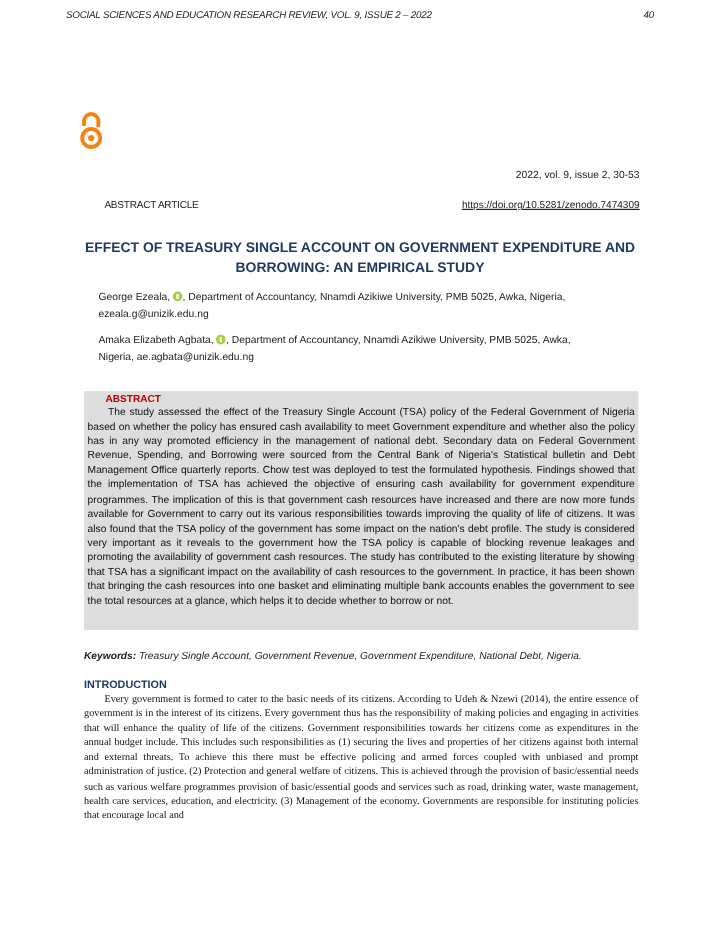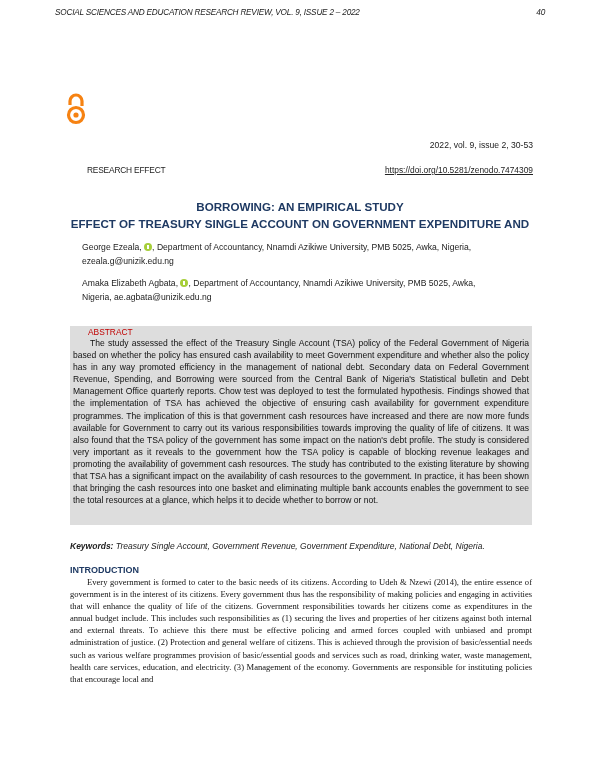--- a/index.html
+++ b/index.html
@@ -28,21 +28,21 @@
       background: #a6ce39; vertical-align: -1px; position: relative;
     }
     .orcid::after {
       content: ""; position: absolute; left: 3px; top: 2px; width: 2px; height: 4px; background: #fff;
     }
     .abstract-box {
       left: 70px; top: 326px; width: 462px; height: 199px;
       background: #dddddd;
     }
     .abstract-head {
-      left: 88px; top: 327px; color: #c00000; font-weight: normal; font-size: 8.4px;
+      left: 88px; top: 327px; color: #c00000; font-weight: bold; font-size: 8.4px;
     }
     .abstract-text {
       left: 73px; top: 337px; width: 456px; font-size: 8.55px; line-height: 12.1px;
       text-align: justify; text-indent: 17px; color: #111;
     }
     .keywords { left: 70px; top: 541px; width: 470px; font-size: 8.5px; font-style: italic; color: #222; }
     .keywords b { }
     .intro-head { left: 70px; top: 565px; font-size: 9px; font-weight: bold; color: #1f3a63; }
     .intro-text {
       left: 70px; top: 576px; width: 462px; font-size: 8.55px; line-height: 12.1px;
@@ -59,26 +59,26 @@
 
 <div class="abs oa-logo">
   <svg width="22" height="34" viewBox="0 0 22 34">
     <path d="M5 13 V9 a6 6 0 0 1 12 0 V14" fill="none" stroke="#f68212" stroke-width="3.2"></path>
     <circle cx="11" cy="23" r="7.5" fill="none" stroke="#f68212" stroke-width="3.2"></circle>
     <circle cx="11" cy="23" r="2.6" fill="#f68212"></circle>
   </svg>
 </div>
 
 <div class="abs meta-right">2022, vol. 9, issue 2, 30-53</div>
-<div class="abs article-type">RESEARCH EFFECT</div>
+<div class="abs article-type">ABSTRACT ARTICLE</div>
 <div class="abs doi">https://doi.org/10.5281/zenodo.7474309</div>
 
 <div class="abs title">
+  <div>EFFECT OF TREASURY SINGLE ACCOUNT ON GOVERNMENT EXPENDITURE AND</div>
   <div>BORROWING: AN EMPIRICAL STUDY</div>
-  <div>EFFECT OF TREASURY SINGLE ACCOUNT ON GOVERNMENT EXPENDITURE AND</div>
 </div>
 
 <div class="abs author" style="top:240px;">
   <span>George Ezeala,</span>
   <span class="orcid"></span><span>, Department of Accountancy, Nnamdi Azikiwe University, PMB 5025, Awka, Nigeria,</span><br>
   <span>ezeala.g@unizik.edu.ng</span>
 </div>
 
 <div class="abs author" style="top:276px;">
   <span>Amaka Elizabeth Agbata,</span>

